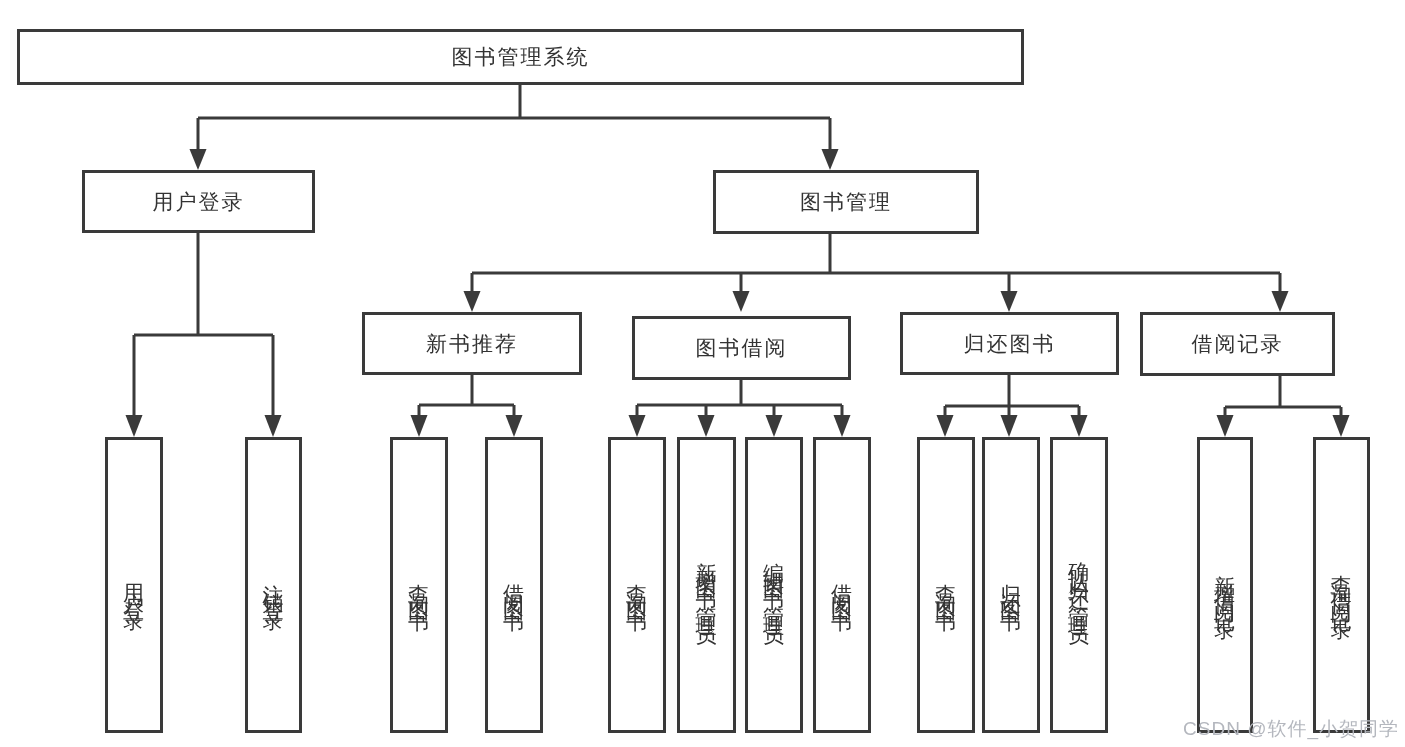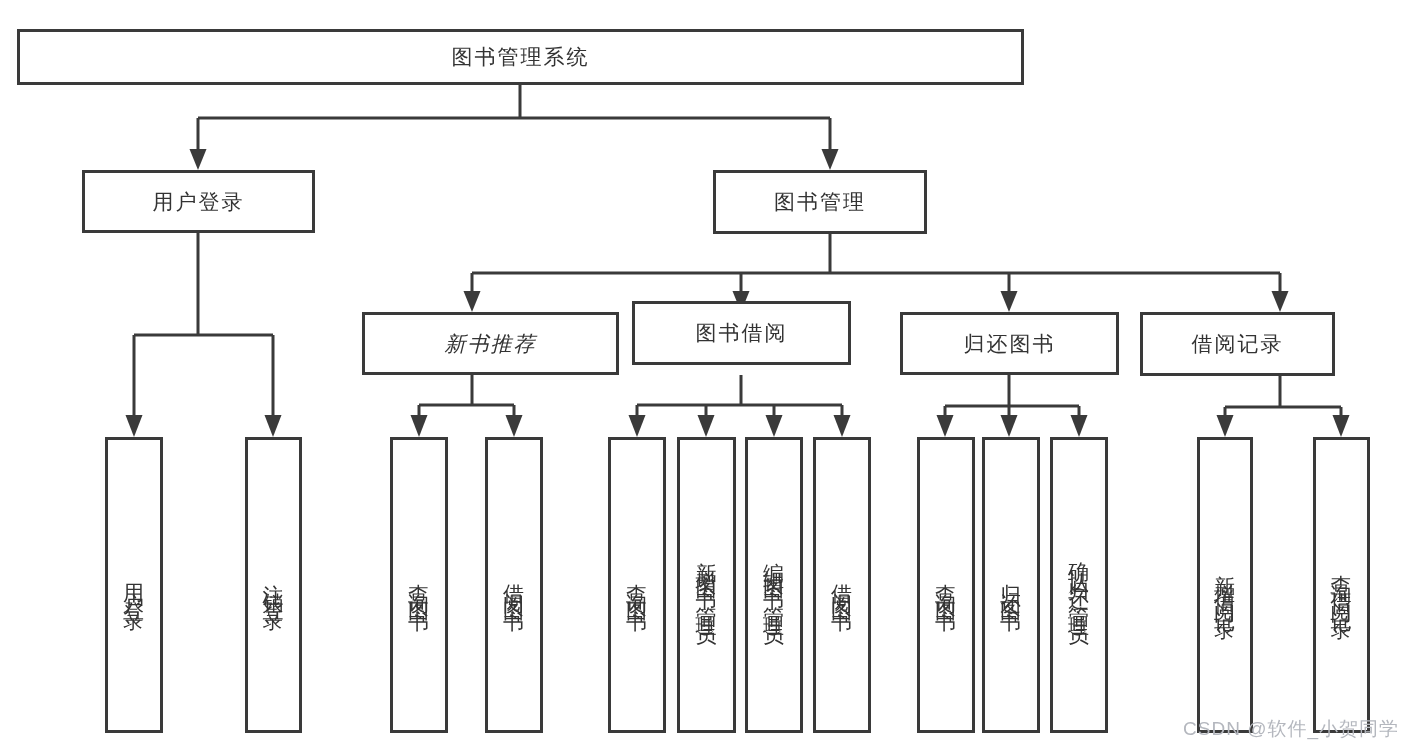--- a/index.html
+++ b/index.html
@@ -98,28 +98,28 @@
     </g>
   </svg>
 
   <div class="node h" style="left:17px; top:29px; width:1007px; height:56px;">
     <span class="label">图书管理系统</span>
   </div>
 
   <div class="node h" style="left:82px; top:170px; width:233px; height:63px;">
     <span class="label">用户登录</span>
   </div>
-  <div class="node h" style="left:713px; top:170px; width:214px; height:64px;justify-content:center;">
+  <div class="node h" style="left:713px; top:170px; width:266px; height:64px;justify-content:center;">
     <span class="label">图书管理</span>
   </div>
 
-  <div class="node h" style="left:362px; top:312px; width:257px; height:63px;font-style:italic;">
+  <div class="node h" style="left:362px; top:312px; width:220px; height:63px;">
     <span class="label">新书推荐</span>
   </div>
-  <div class="node h" style="left:632px; top:301px; width:219px; height:64px;">
+  <div class="node h" style="left:632px; top:316px; width:219px; height:64px;">
     <span class="label">图书借阅</span>
   </div>
   <div class="node h" style="left:900px; top:312px; width:219px; height:63px;">
     <span class="label">归还图书</span>
   </div>
   <div class="node h" style="left:1140px; top:312px; width:195px; height:64px;">
     <span class="label">借阅记录</span>
   </div>
 
   <div class="node v" style="left:105px; top:437px; width:58px; height:296px;">

